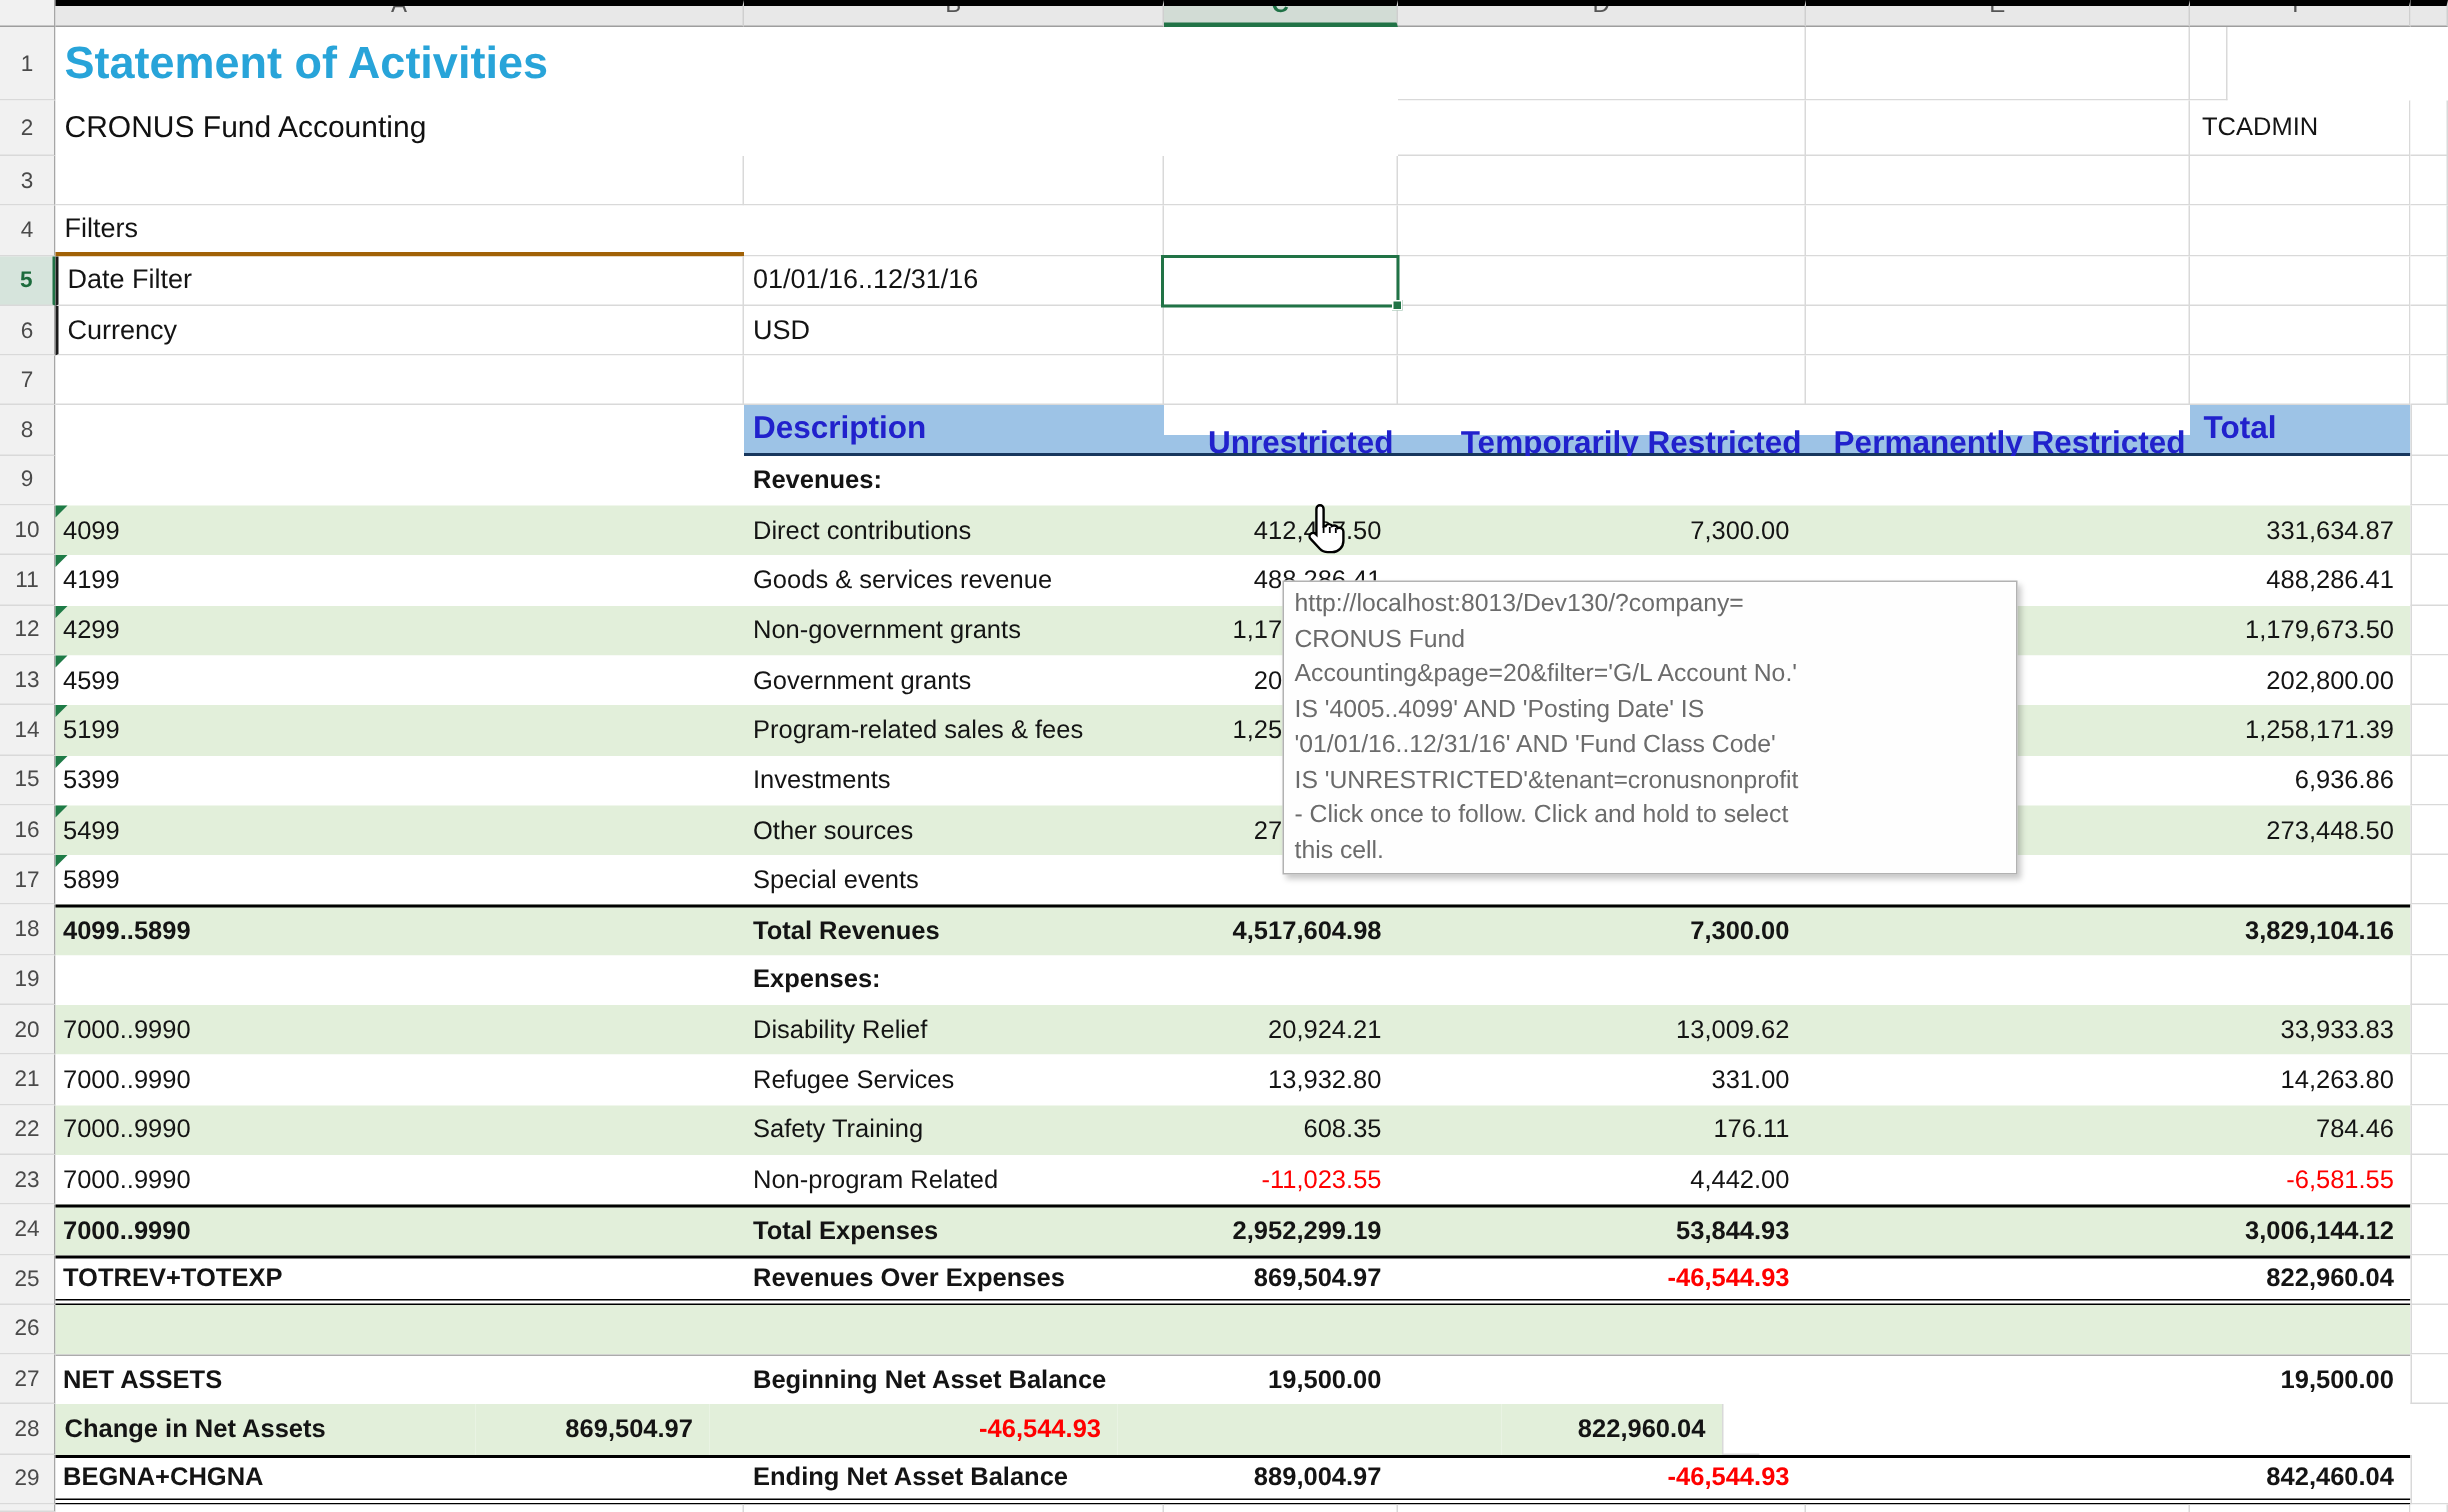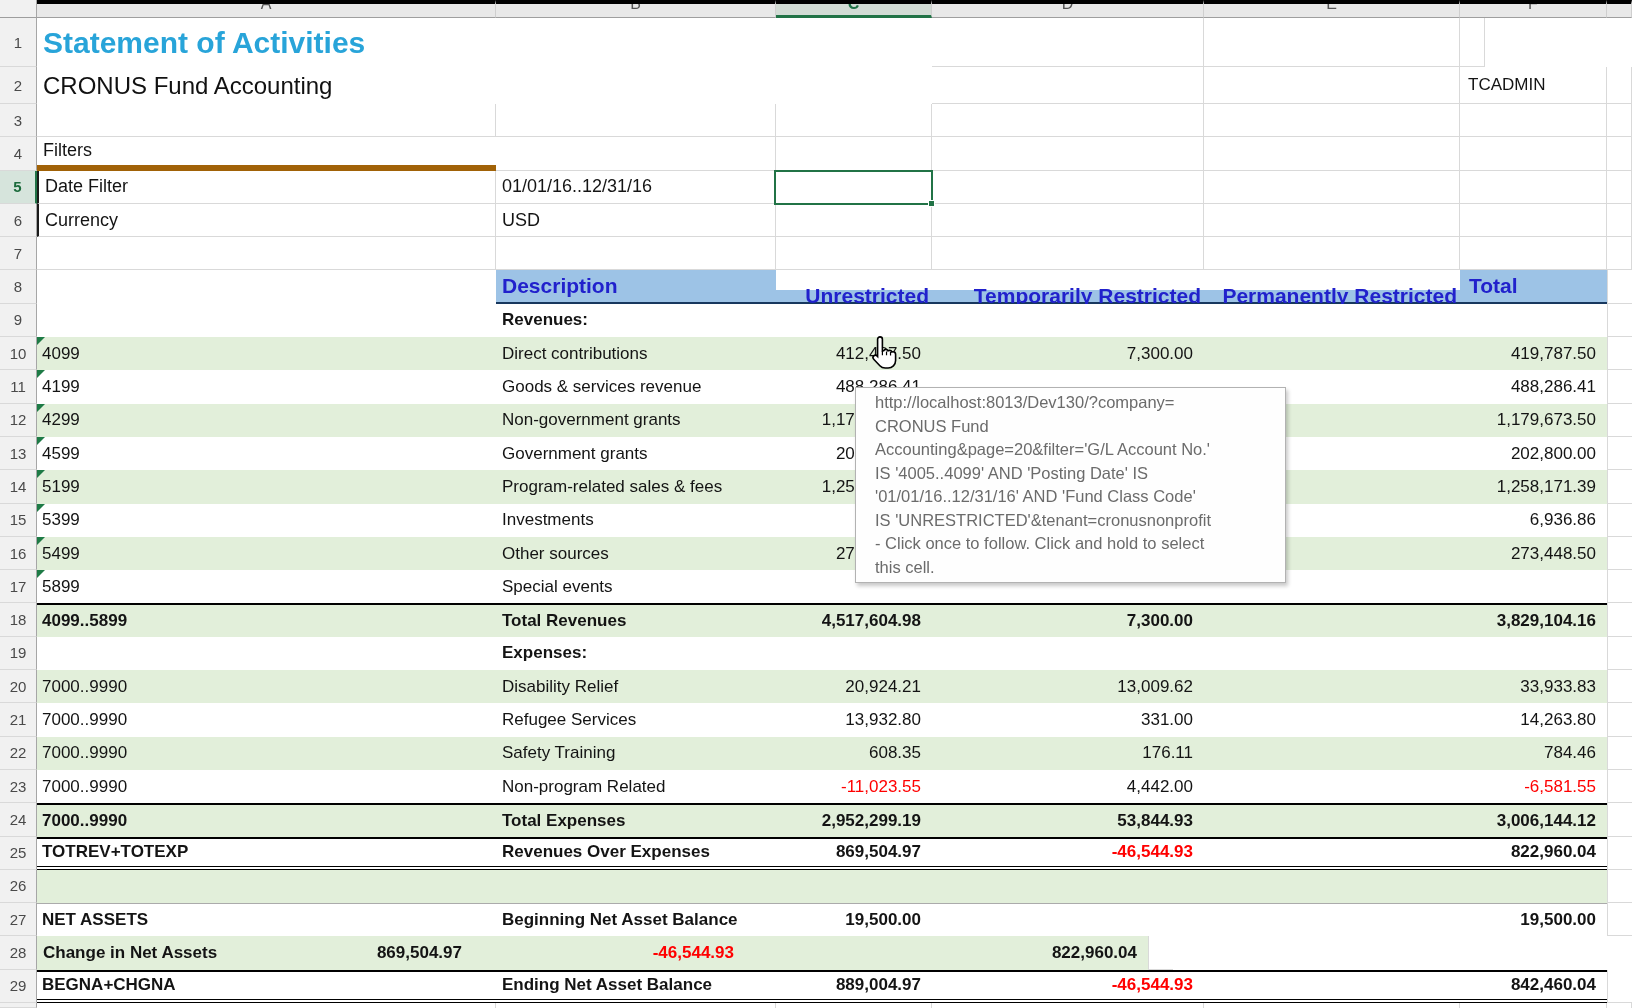--- a/index.html
+++ b/index.html
@@ -42,39 +42,39 @@
   .lb  { border-left:2px solid #1a1a1a; }
   .acell { padding-left:5px; }
   .xg { border-bottom:1px solid #D9D9D9; border-left:1px solid #D9D9D9; }
 
   
   .flag { position:absolute; top:0; left:0; width:0; height:0;
           border-top:8px solid var(--flag); border-right:8px solid transparent; }
 
   
   .title { font-size:30px; font-weight:bold; color:var(--title); }
-  .subtitle { font-size:24px; color:#111; }
+  .subtitle { font-size:20px; color:#111; }
   .lbl { font-size:18px; }
-  .fb { border-bottom:6px solid #a16207; }
+  .fb { border-bottom:3px solid #a16207; }
 
   
   .hdr { background:var(--hdrbg); color:var(--hdrtext); font-weight:bold; font-size:21px;
          border-bottom:2px solid var(--navy); }
   .hdr.num { padding-right:3px;margin-top:20px; }
 
   
   #selbox { position:absolute; left:774px; top:169.5px; width:159px; height:35.5px;
             border:2px solid var(--sel); z-index:20; background:transparent; }
   #selbox .handle { position:absolute; right:-4px; bottom:-4px; width:7px; height:7px;
                     background:var(--sel); border:1px solid #fff; }
 
   
-  #tooltip { position:absolute; left:855px; top:387px; width:431px; min-height:193px;
+  #tooltip { position:absolute; left:855px; top:387px; width:490px; min-height:193px;
              background:#FEFEFE; border:1px solid #B2B2B2; box-shadow:2px 3px 4px rgba(0,0,0,.22);
-             padding:3px 19px; z-index:40; }
+             padding:3px 7px; z-index:40; }
   #tooltip div { font-size:16.5px; line-height:23.5px; color:#6B6B6B; white-space:nowrap; }
 
   
   #cursor { position:absolute; left:868px; top:335px; z-index:50; }
 
   .sliver { height:5px; }
   .sliver .cell { border-right:1px solid #D9D9D9; }
 </style>
 </head>
 <body>
@@ -214,21 +214,21 @@
         <div class="cell num col-f"></div>
         <div class="cell col-x xg"></div>
       </div>
       <div class="xrow datarow">
         <div class="gut">10</div>
         <div class="cell col-a acell band"><i class="flag"></i>4099</div>
         <div class="cell col-b band">Direct contributions</div>
         <div class="cell num col-c band">412,487.50</div>
         <div class="cell num col-d band">7,300.00</div>
         <div class="cell num col-e band"></div>
-        <div class="cell num col-f band">419,787.50</div>
+        <div class="cell num col-f band">331,634.87</div>
         <div class="cell col-x xg"></div>
       </div>
       <div class="xrow datarow">
         <div class="gut">11</div>
         <div class="cell col-a acell"><i class="flag"></i>4199</div>
         <div class="cell col-b">Goods &amp; services revenue</div>
         <div class="cell num col-c">488,286.41</div>
         <div class="cell num col-d"></div>
         <div class="cell num col-e"></div>
         <div class="cell num col-f">488,286.41</div>

